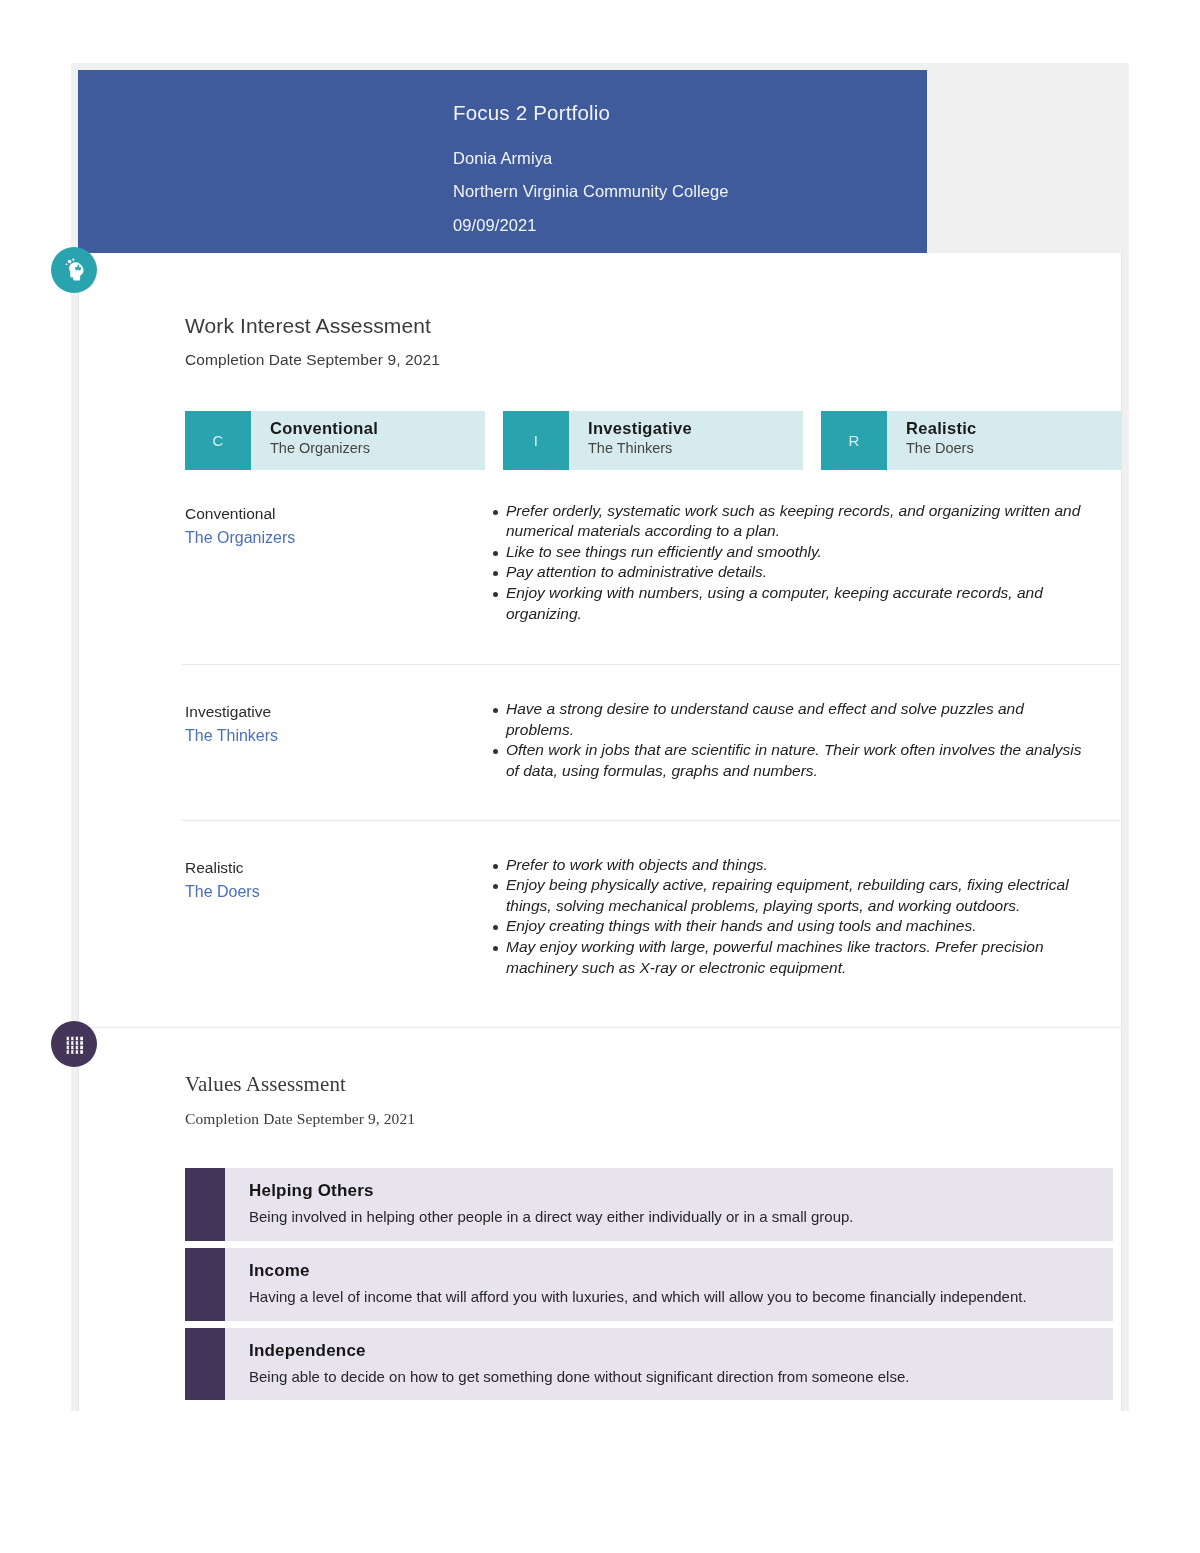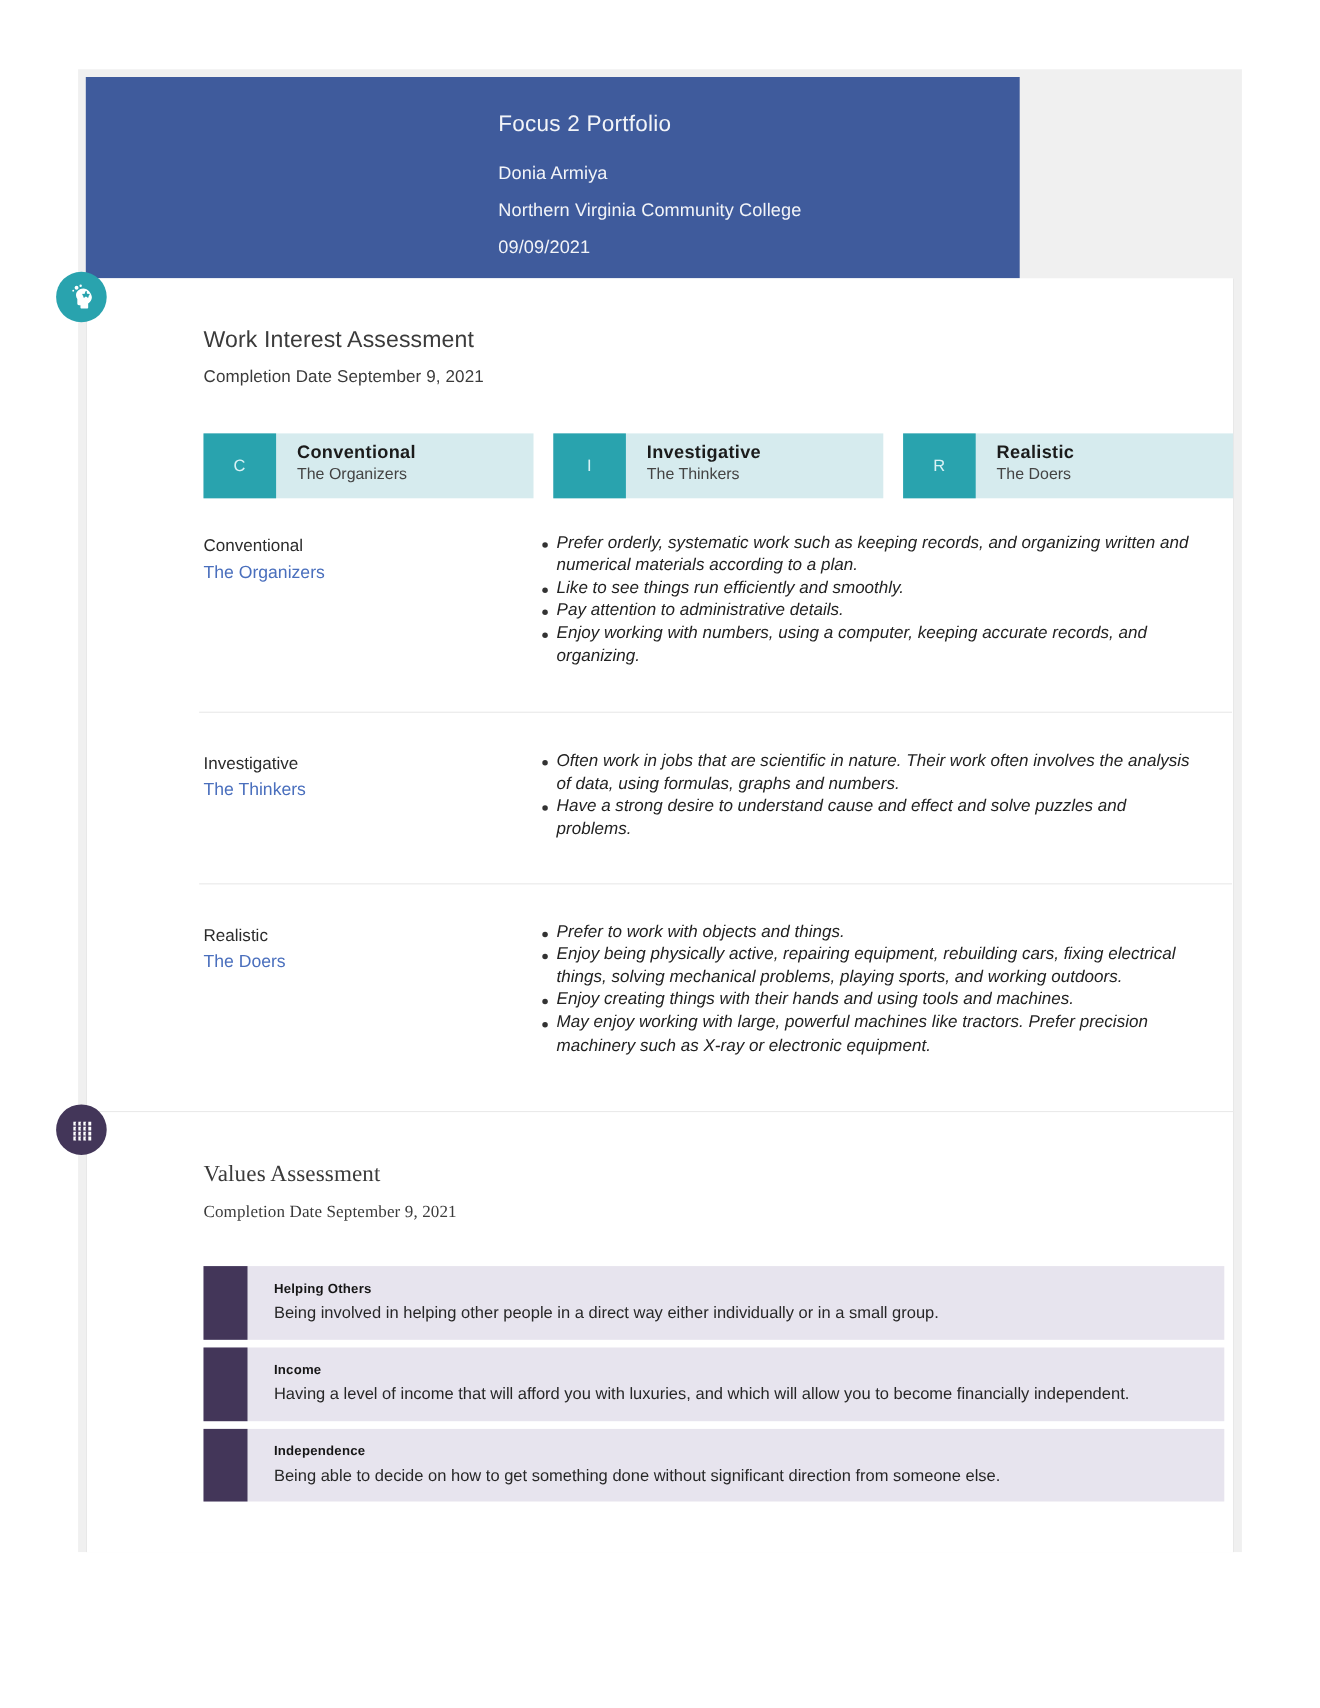--- a/index.html
+++ b/index.html
@@ -184,21 +184,21 @@
     background: #e7e4ee;
     margin-bottom: 7px;
   }
   .vcard-bar {
     width: 40px;
     flex: 0 0 40px;
     background: #433659;
   }
   .vcard-body { padding: 13px 22px 14px 24px; }
   .vcard-title {
-    font-size: 12px;
+    font-size: 17px;
     font-weight: bold;
     color: #161616;
     line-height: 1.2;
     letter-spacing: 0.2px;
   }
   .vcard-desc {
     font-size: 15px;
     color: #272727;
     line-height: 1.3;
     margin-top: 6px;
@@ -213,21 +213,21 @@
 
   <div class="banner">
     <div class="banner-title">Focus 2 Portfolio</div>
     <div class="banner-line">Donia Armiya</div>
     <div class="banner-line">Northern Virginia Community College</div>
     <div class="banner-line">09/09/2021</div>
   </div>
 
   <div class="content-card">
 
-    <div class="section" style="padding-top:0;">
+    <div class="section" style="padding-top:17px;">
 
       <div class="sec-icon teal" style="left:-28px; top:-6px;">
         <svg width="27" height="27" viewBox="0 0 32 32" aria-hidden="true">
           <path fill="#ffffff" d="M17.4 6.2c-4.3 0-7.8 3.2-7.8 7.2 0 1.5.5 2.9 1.4 4.1v4.9c0 1 .8 1.8 1.8 1.8h1.6v2.6c0 .6.5 1.1 1.1 1.1h6.1c.6 0 1.1-.5 1.1-1.1v-4.5c2.4-1.3 4-3.7 4-6.5 0-4.1-4.3-9.6-9.3-9.6z"></path>
           <circle fill="#ffffff" cx="10.2" cy="5.4" r="2.1"></circle>
           <circle fill="#ffffff" cx="14.6" cy="3.2" r="1.3"></circle>
           <circle fill="#ffffff" cx="6.6" cy="8.6" r="1.0"></circle>
           <path fill="#29a3ae" d="M19.2 10.3l1.1-1.3 1.2.6-.4 1.6 1.1 1.1 1.6-.4.6 1.2-1.3 1.1.2 1.5-1.5.5-.7-1.4h-1.6l-.7 1.4-1.5-.5.2-1.5-1.3-1.1.6-1.2 1.6.4 1.1-1.1-.4-1.6z"></path>
           <circle fill="#29a3ae" cx="20.5" cy="13.6" r="1.5"></circle>
         </svg>
@@ -285,22 +285,22 @@
         <div class="section-divider" style="left:102px;right:1px;"></div>
       </div>
 
       <div class="detail" style="margin-top:34px;">
         <div class="detail-left">
           <div class="detail-name">Investigative</div>
           <div class="detail-alias">The Thinkers</div>
         </div>
         <div class="detail-right">
           <ul>
+            <li>Have a strong desire to understand cause and effect and solve puzzles and problems.</li>
             <li>Often work in jobs that are scientific in nature. Their work often involves the analysis of data, using formulas, graphs and numbers.</li>
-            <li>Have a strong desire to understand cause and effect and solve puzzles and problems.</li>
           </ul>
         </div>
       </div>
 
       <div style="position:relative;height:1px;margin:38px 0 0 0;">
         <div class="section-divider" style="left:102px;right:1px;"></div>
       </div>
 
       <div class="detail" style="margin-top:34px;">
         <div class="detail-left">

